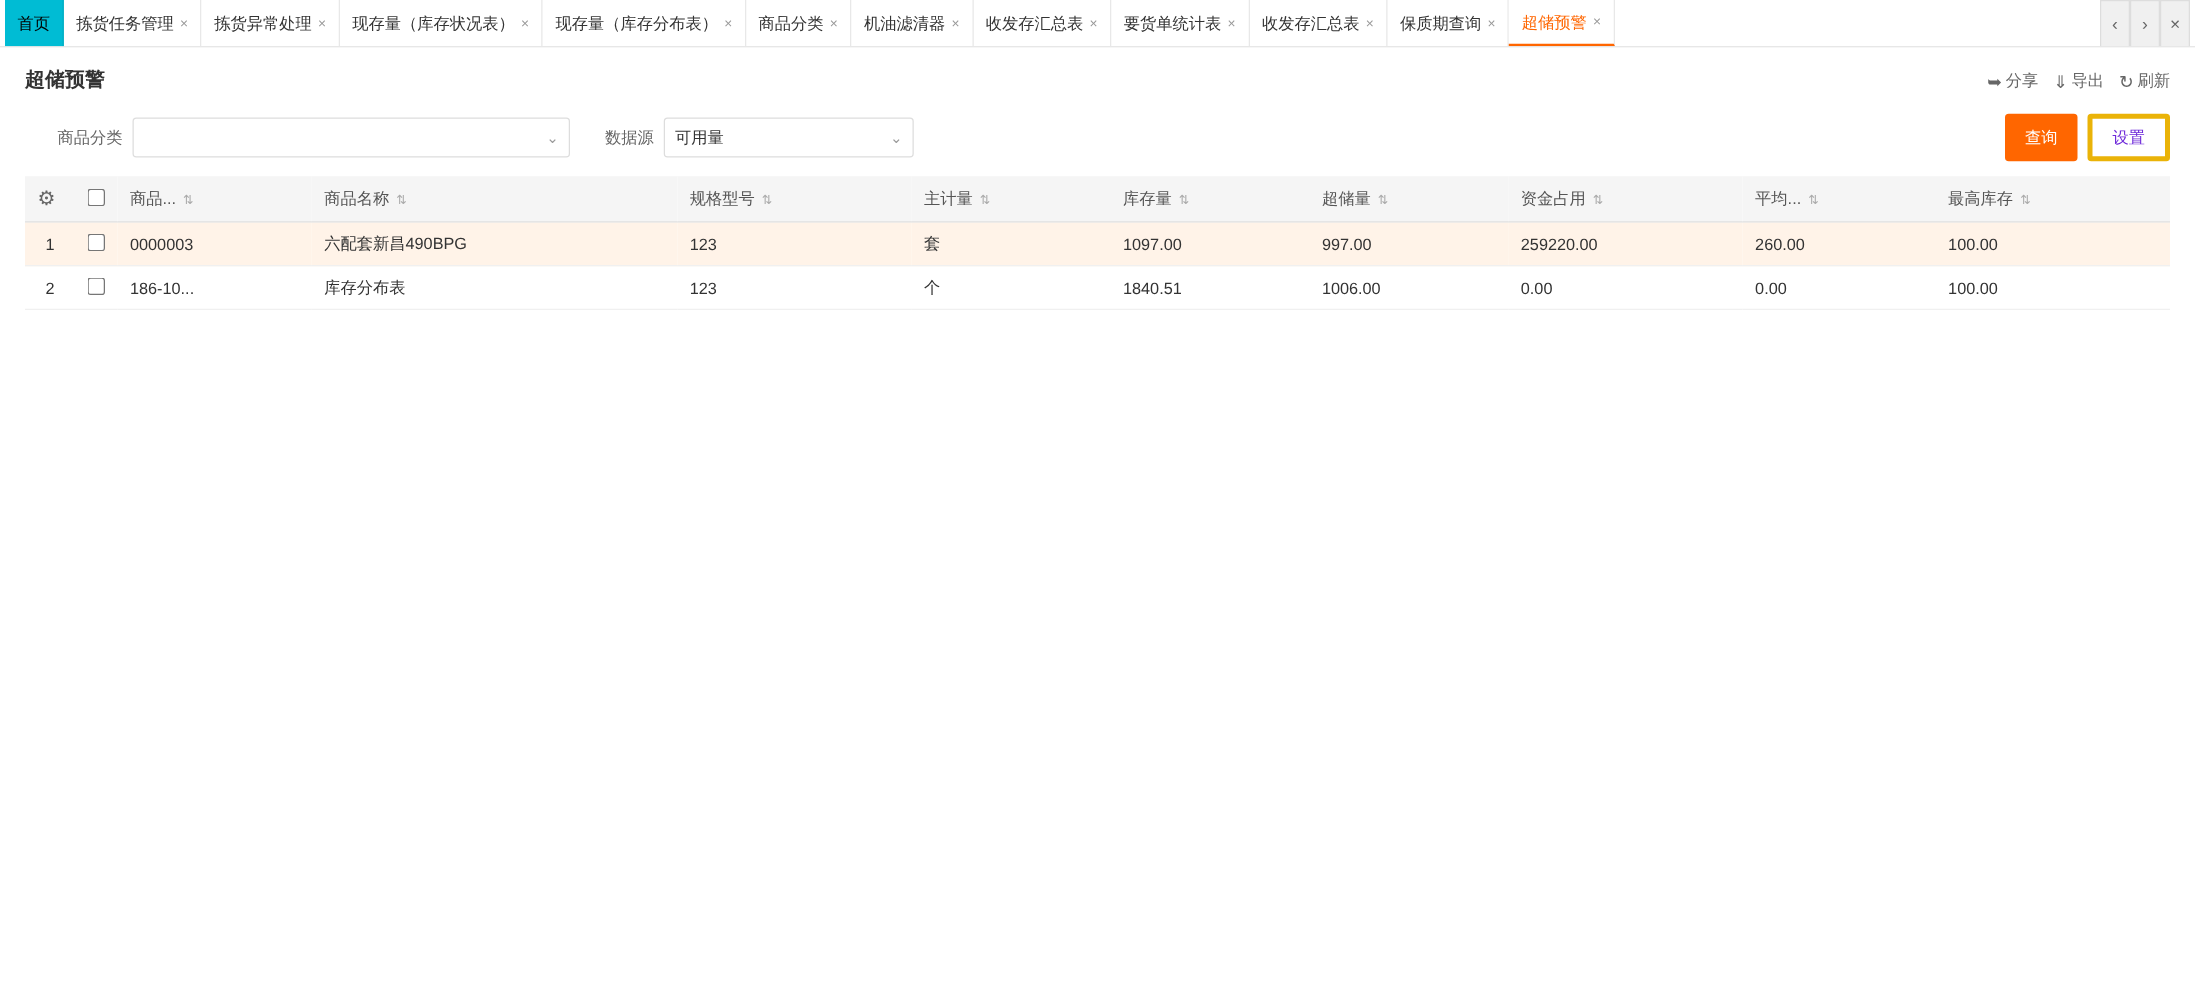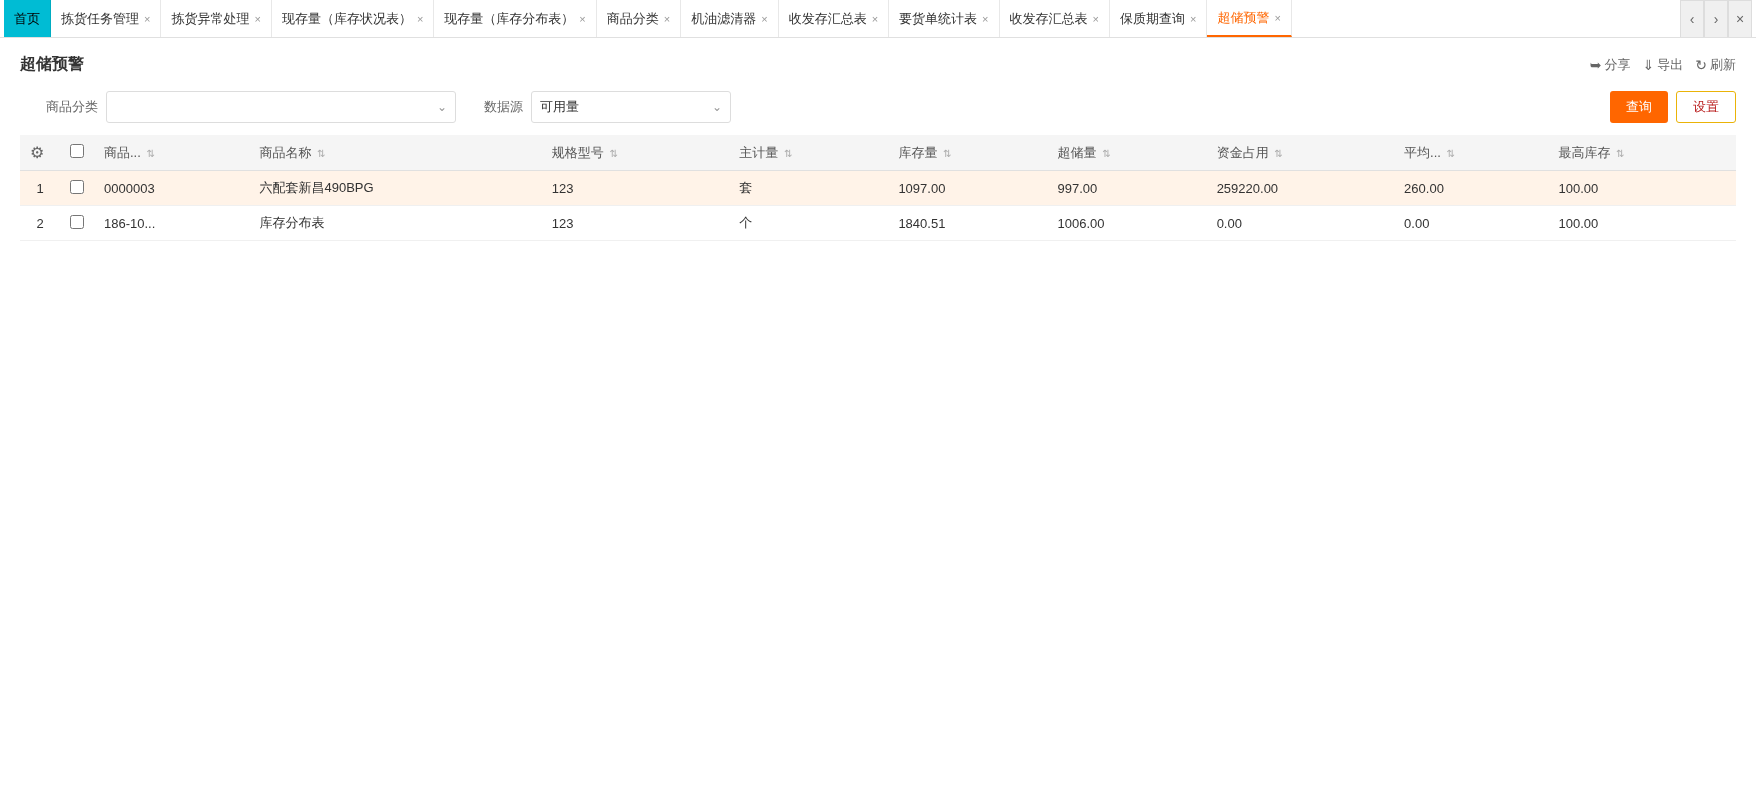--- a/index.html
+++ b/index.html
@@ -143,22 +143,22 @@
       background: #f60;
       color: #fff;
       border: none;
       border-radius: 3px;
       padding: 6px 16px;
       cursor: pointer;
       font-size: 13px;
     }
     .btn-settings {
       background: #fff;
-      color: #b91c1c;
-      border: 1px solid #eab308;
+      color: #6d28d9;
+      border: 4px solid #eab308;
       border-radius: 3px;
       padding: 6px 16px;
       cursor: pointer;
       font-size: 13px;
     }
 
     
     .data-table {
       width: 100%;
       border-collapse: collapse;

